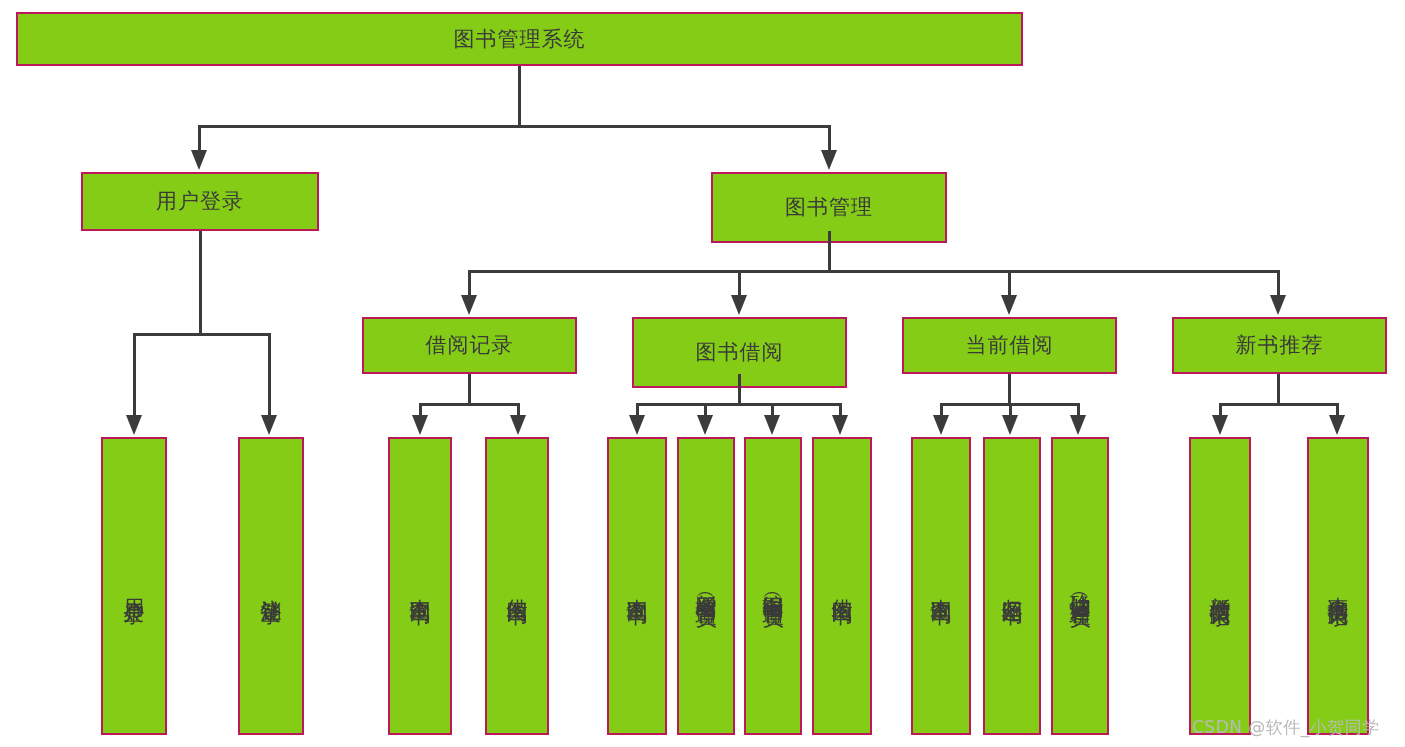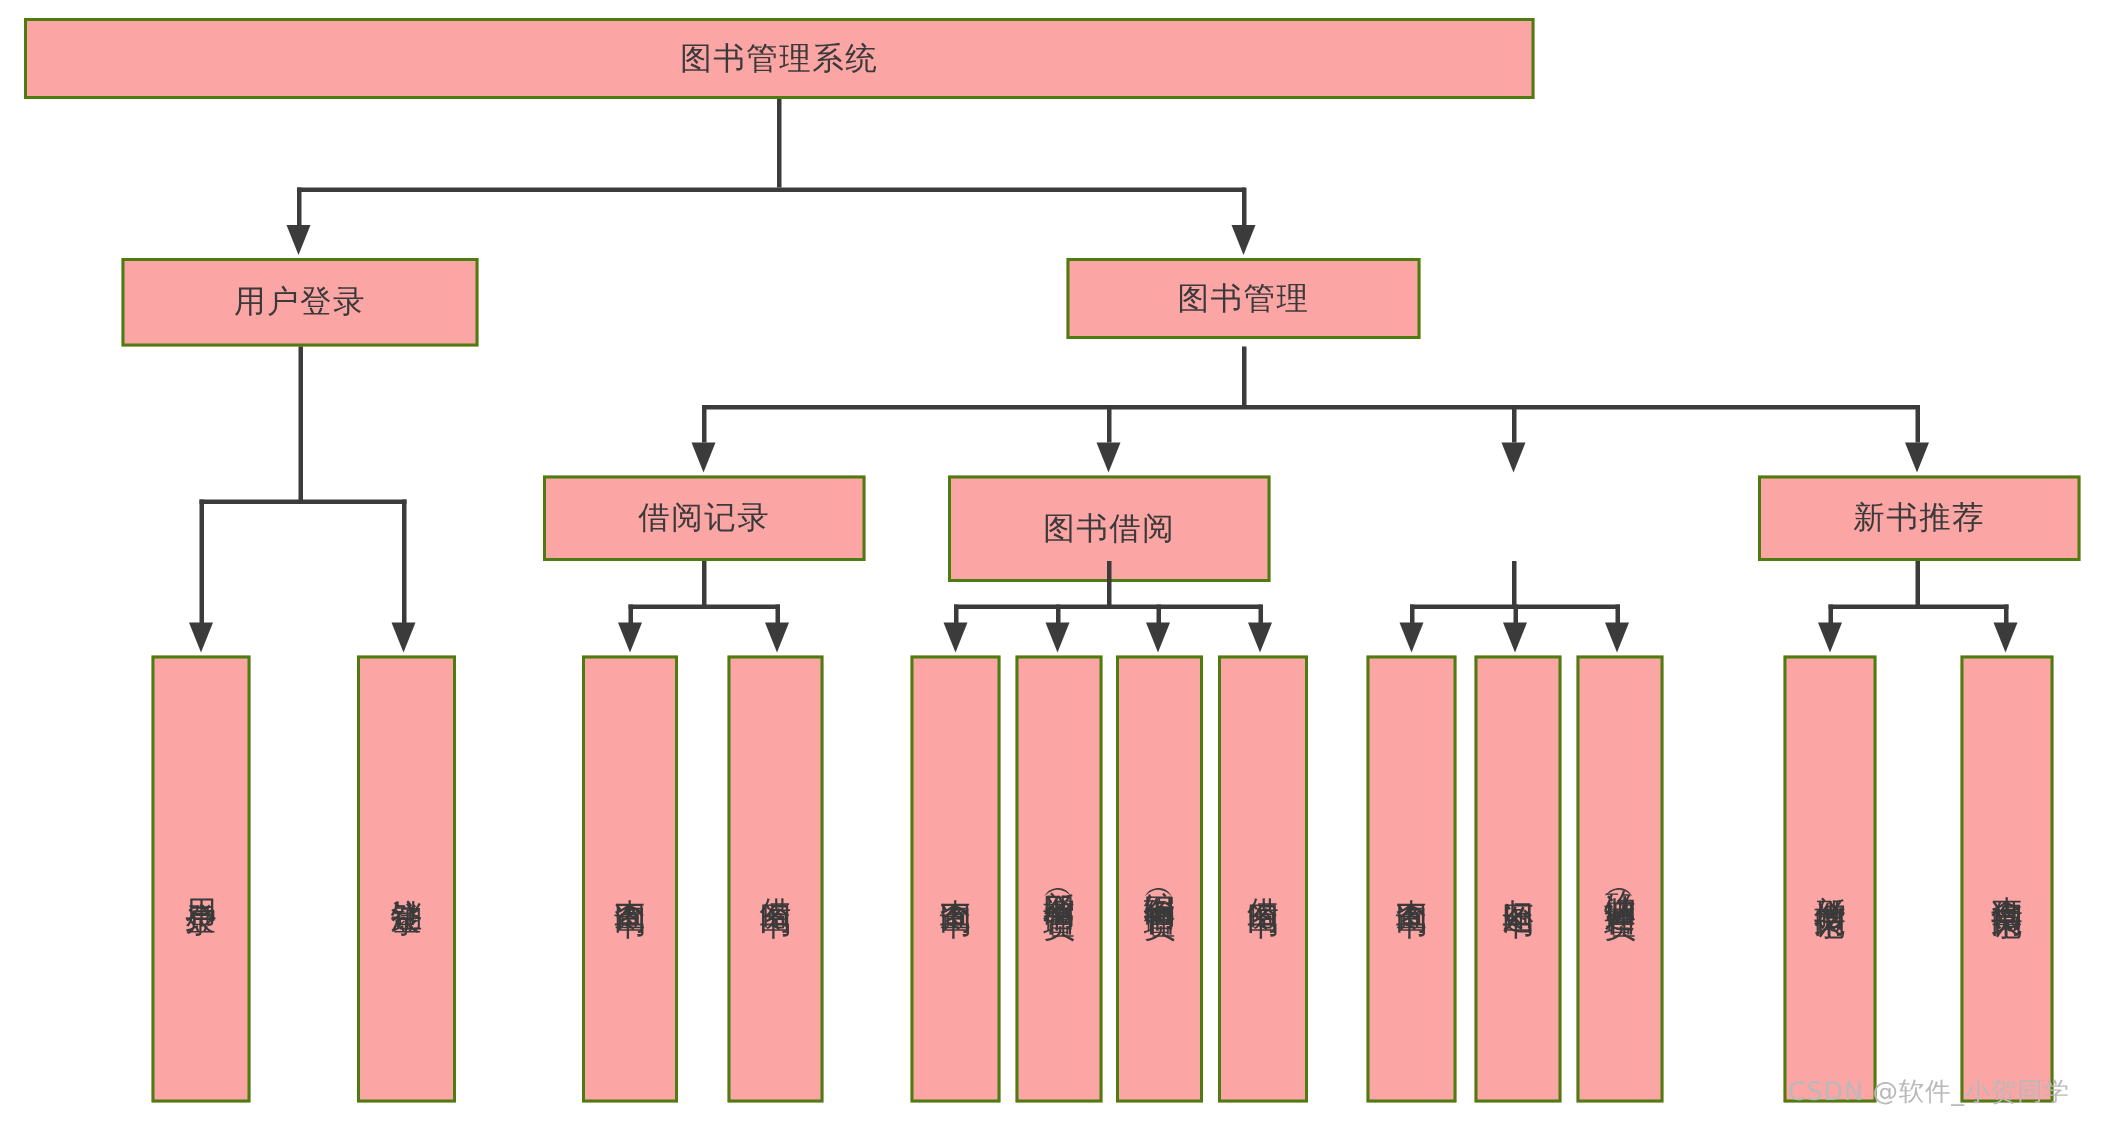--- a/index.html
+++ b/index.html
@@ -12,22 +12,22 @@
     position:relative;
     width:1405px;
     height:747px;
     background:#ffffff;
     overflow:hidden;
   }
   
   .node{
     position:absolute;
     box-sizing:border-box;
-    border:2px solid #4d7c0f;
-    background:#fca5a5;
+    border:2px solid #be185d;
+    background:#84cc16;
     display:flex;
     align-items:center;
     justify-content:center;
     color:#3a3a3a;
   }
   .node .label{
     font-size:21px;
     line-height:1.18;
     letter-spacing:1px;
     white-space:nowrap;
@@ -84,21 +84,21 @@
 
   <div class="line hline" style="left:198px; top:125px; width:632px;"></div>
   <div class="line vline" style="left:198px; top:125px; height:25px;"></div>
   <div class="line vline" style="left:828px; top:125px; height:25px;"></div>
   <div class="arrow" style="left:191px; top:150px;"></div>
   <div class="arrow" style="left:821px; top:150px;"></div>
 
   <div class="node" id="node-l2-0" style="left: 81px; top: 172px; width: 238px; height: 59px;">
     <span class="label">用户登录</span>
   </div>
-  <div class="node" id="node-l2-1" style="left: 711px; top: 172px; width: 236px; height: 54px;">
+  <div class="node" id="node-l2-1" style="left: 711px; top: 172px; width: 236px; height: 71px;">
     <span class="label">图书管理</span>
   </div>
 
   <div class="line vline" style="left:199px; top:231px; height:104px;"></div>
   <div class="line hline" style="left:133px; top:333px; width:138px;"></div>
   <div class="line vline" style="left:133px; top:333px; height:84px;"></div>
   <div class="line vline" style="left:268px; top:333px; height:84px;"></div>
   <div class="arrow" style="left:126px; top:415px;"></div>
   <div class="arrow" style="left:261px; top:415px;"></div>
 
@@ -112,20 +112,23 @@
   <div class="arrow" style="left:731px; top:295px;"></div>
   <div class="arrow" style="left:1001px; top:295px;"></div>
   <div class="arrow" style="left:1270px; top:295px;"></div>
 
   <div class="node" id="node-l3-0" style="left: 362px; top: 317px; width: 215px; height: 57px;">
     <span class="label">借阅记录</span>
   </div>
   <div class="node" id="node-l3-1" style="left: 632px; top: 317px; width: 215px; height: 71px;">
     <span class="label">图书借阅</span>
   </div>
+  <div class="node" id="node-l3-2" style="left: 902px; top: 317px; width: 215px; height: 57px;">
+    <span class="label">当前借阅</span>
+  </div>
   <div class="node" id="node-l3-3" style="left: 1172px; top: 317px; width: 215px; height: 57px;">
     <span class="label">新书推荐</span>
   </div>
 
   <div class="line vline" style="left:468px; top:374px; height:31px;"></div>
   <div class="line hline" style="left:419px; top:403px; width:101px;"></div>
   <div class="line vline" style="left:419px; top:403px; height:14px;"></div>
   <div class="line vline" style="left:517px; top:403px; height:14px;"></div>
   <div class="arrow" style="left:412px; top:415px;"></div>
   <div class="arrow" style="left:510px; top:415px;"></div>

